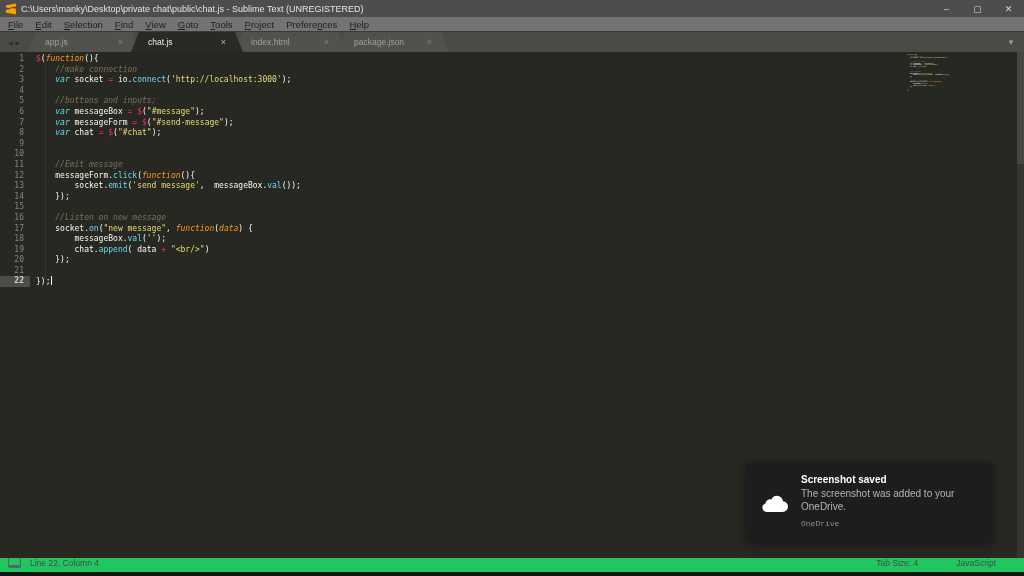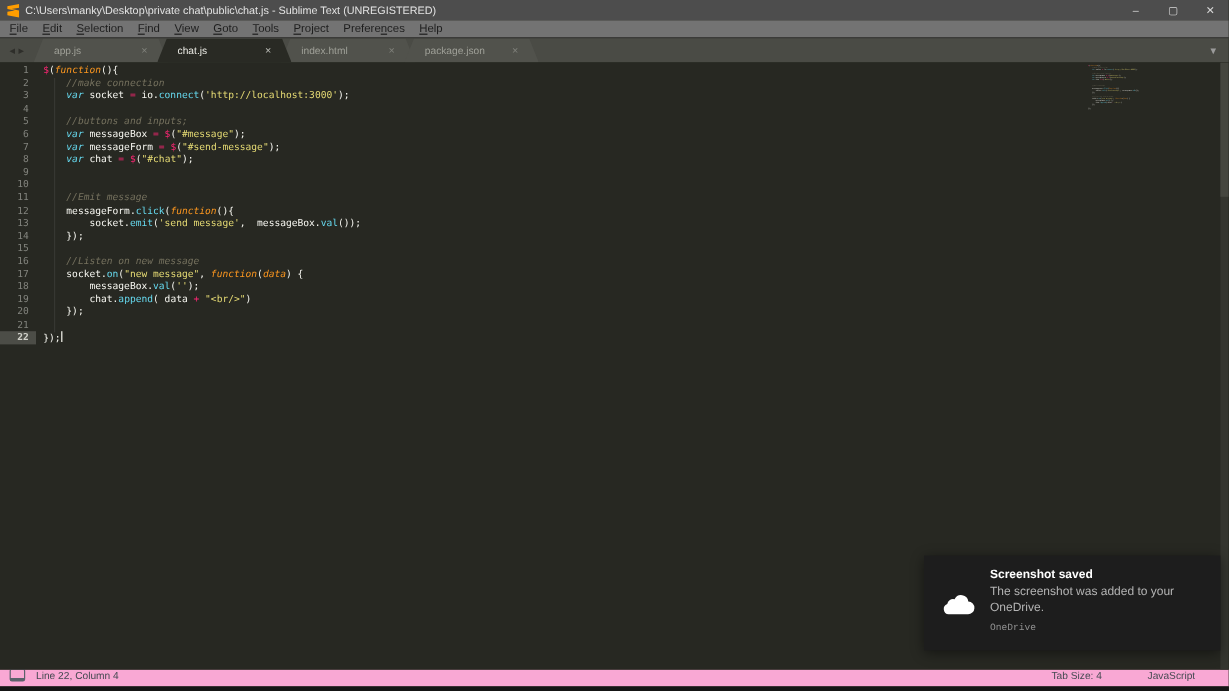--- a/index.html
+++ b/index.html
@@ -53,30 +53,30 @@
   
   .minimap{position:absolute;left:906px;top:2px;width:108px;height:90px;overflow:hidden;}
   .minimap-inner{transform:scale(0.16);transform-origin:0 0;width:660px;}
   .minimap .row{height:10.6px;}
 
   
   .scrollbar{position:absolute;right:0;top:0;width:7px;height:506px;background:#34352f;}
   .scroll-thumb{position:absolute;top:0;left:0;width:7px;height:112px;background:#45463f;}
 
   
-  .statusbar{height:14px;background:#f9a8d4;display:flex;align-items:center;font-size:8.5px;color:#454a52;padding:0 28px 5px 8px;box-sizing:border-box;}
+  .statusbar{height:14px;background:#22c55e;display:flex;align-items:center;font-size:8.5px;color:#454a52;padding:0 28px 5px 8px;box-sizing:border-box;}
   .status-icon{width:11px;height:7px;border:1px solid #5b616b;border-bottom:3px solid #5b616b;border-radius:2px;margin-right:9px;box-sizing:content-box;}
   .status-tabsize{margin-left:auto;}
   .status-lang{margin-left:38px;}
 
   
   .bottom-strip{height:4px;background:#151515;}
 
   
-  .toast{position:absolute;left:770px;top:463px;width:247px;height:79px;background:#1d1d1d;
+  .toast{position:absolute;left:746px;top:463px;width:247px;height:79px;background:#1d1d1d;
          box-shadow:0 2px 10px rgba(0,0,0,0.45);display:flex;z-index:10;}
   .toast-icon-wrap{width:55px;display:flex;align-items:center;justify-content:center;}
   .toast-text{padding-top:11px;}
   .toast-title{font-size:10px;font-weight:bold;color:#ffffff;margin-bottom:2px;}
   .toast-body{font-size:10px;color:#b4b4b4;line-height:13px;width:178px;}
   .toast-src{font-size:8px;color:#8f8f8f;margin-top:6px;font-family:Liberation Mono, monospace;}
 </style>
 </head>
 <body>
 

